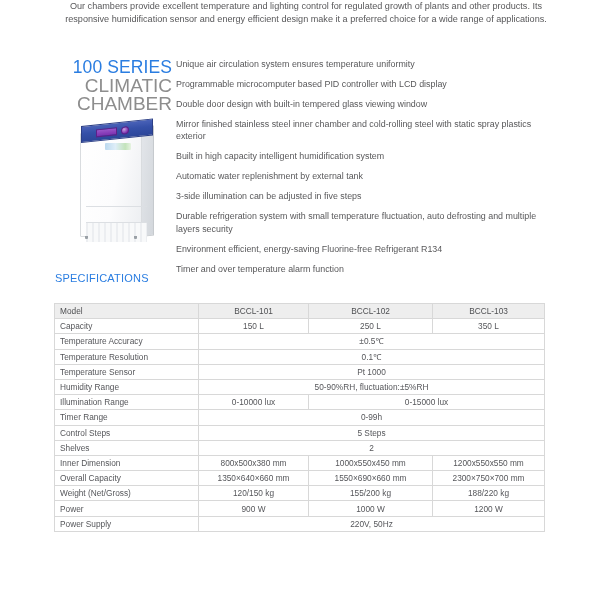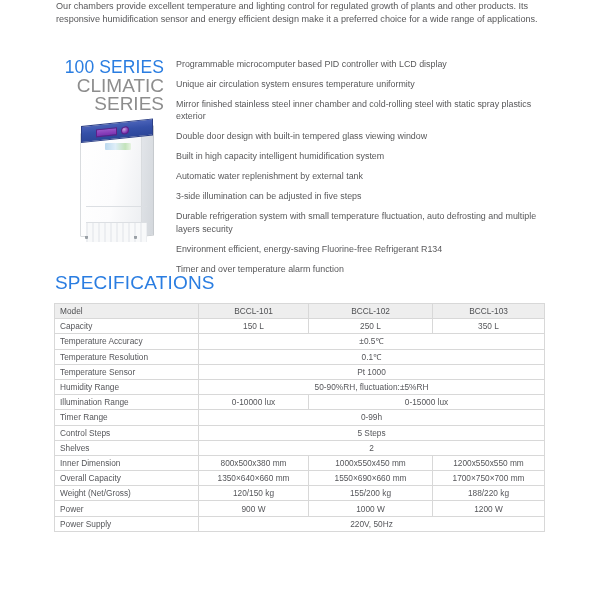--- a/index.html
+++ b/index.html
@@ -18,27 +18,27 @@
 
   
   .intro {
     position: absolute;
     left: 56px;
     top: 0px;
     width: 500px;
     font-size: 9.1px;
     line-height: 13.2px;
     color: #58585a;
-    text-align: left;
+    text-align: center;
   }
 
   
   .title-block {
     position: absolute;
-    left: 36px;
+    left: 44px;
     top: 57px;
     width: 128px;
     text-align: right;
   }
   .title-series {
     font-size: 17.5px;
     letter-spacing: 0.1px;
     color: #2a7de1;
     line-height: 20px;
     white-space: nowrap;
@@ -165,21 +165,21 @@
     line-height: 12.4px;
     color: #58585a;
     margin-bottom: 7.6px;
   }
 
   
   .spec-heading {
     position: absolute;
     left: 55px;
     top: 272px;
-    font-size: 19px;
+    font-size: 11px;
     color: #2a7de1;
     letter-spacing: 0.2px;
   }
 
   
   .spec-table {
     position: absolute;
     left: 54px;
     top: 303px;
     width: 490px;
@@ -212,43 +212,43 @@
   }
 </style>
 </head>
 <body>
 
 <div class="intro">Our chambers provide excellent temperature and lighting control for regulated growth of plants and other products. Its responsive humidification sensor and energy efficient design make it a preferred choice for a wide range of applications.</div>
 
 <div class="title-block">
   <div class="title-series">100 SERIES</div>
   <div class="title-sub">CLIMATIC</div>
-  <div class="title-sub">SERIES</div>
+  <div class="title-sub">CHAMBER</div>
 </div>
 
 <div class="product-photo">
   <div class="pp-side"></div>
   <div class="pp-body">
     <div class="pp-doorline"></div>
     <div class="pp-grille"></div>
   </div>
   <div class="pp-panel">
     <div class="pp-lcd"></div>
     <div class="pp-dial"></div>
   </div>
   <div class="pp-logo"></div>
   <div class="pp-foot l"></div>
   <div class="pp-foot r"></div>
 </div>
 
 <div class="features">
+  <div class="feature">Unique air circulation system ensures temperature uniformity</div>
   <div class="feature">Programmable microcomputer based PID controller with LCD display</div>
-  <div class="feature">Unique air circulation system ensures temperature uniformity</div>
+  <div class="feature">Double door design with built-in tempered glass viewing window</div>
   <div class="feature">Mirror finished stainless steel inner chamber and cold-rolling steel with static spray plastics exterior</div>
-  <div class="feature">Double door design with built-in tempered glass viewing window</div>
   <div class="feature">Built in high capacity intelligent humidification system</div>
   <div class="feature">Automatic water replenishment by external tank</div>
   <div class="feature">3-side illumination can be adjusted in five steps</div>
   <div class="feature">Durable refrigeration system with small temperature fluctuation, auto defrosting and multiple layers security</div>
   <div class="feature">Environment efficient, energy-saving Fluorine-free Refrigerant R134</div>
   <div class="feature">Timer and over temperature alarm function</div>
 </div>
 
 <div class="spec-heading">SPECIFICATIONS</div>
 
@@ -310,21 +310,21 @@
       <tr>
         <td class="label">Inner Dimension</td>
         <td>800x500x380 mm</td>
         <td>1000x550x450 mm</td>
         <td>1200x550x550 mm</td>
       </tr>
       <tr>
         <td class="label">Overall Capacity</td>
         <td>1350×640×660 mm</td>
         <td>1550×690×660 mm</td>
-        <td>1700×750×700 mm</td>
+        <td>2300×750×700 mm</td>
       </tr>
       <tr>
         <td class="label">Weight (Net/Gross)</td>
         <td>120/150 kg</td>
         <td>155/200 kg</td>
         <td>188/220 kg</td>
       </tr>
       <tr>
         <td class="label">Power</td>
         <td>900 W</td>

